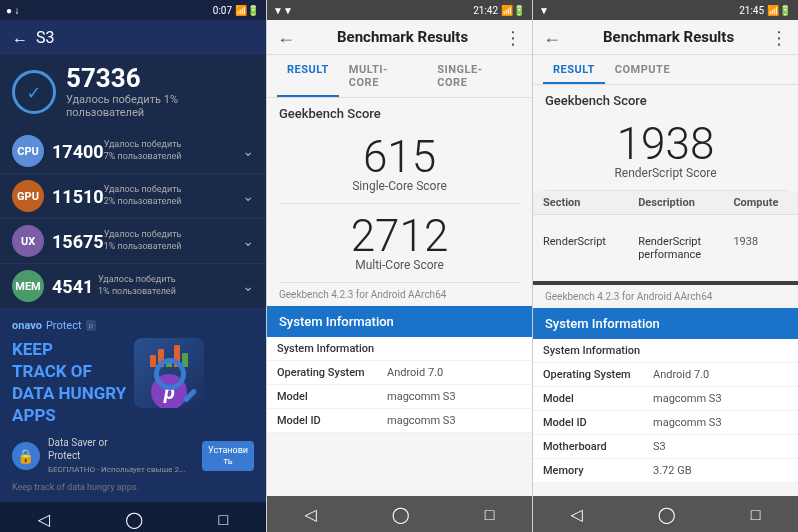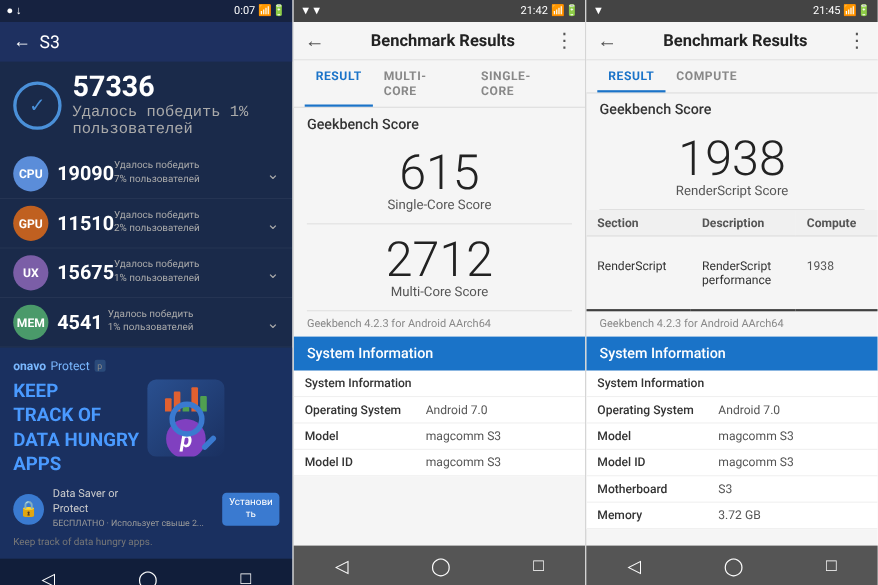--- a/index.html
+++ b/index.html
@@ -76,21 +76,21 @@
       border-radius: 50%;
       display: flex; align-items: center; justify-content: center;
       color: #4a90d9;
       font-size: 18px;
       flex-shrink: 0;
     }
     .score-main {
       display: flex; flex-direction: column;
     }
     .score-number { font-size: 26px; font-weight: bold; color: white; line-height: 1; }
-    .score-sub { font-size: 14px; color: #aaa; margin-top: 2px; font-family: Liberation Mono, monospace; }
+    .score-sub { font-size: 11px; color: #aaa; margin-top: 2px; }
 
     .component-row {
       display: flex;
       align-items: center;
       padding: 6px 12px;
       border-bottom: 1px solid rgba(255,255,255,0.05);
     }
     .comp-badge {
       width: 32px; height: 32px; border-radius: 50%;
       display: flex; align-items: center; justify-content: center;
@@ -238,21 +238,21 @@
       background: #f0f0f0;
       color: #555;
       font-weight: bold;
       padding: 5px 10px;
       text-align: left;
       border-bottom: 1px solid #ddd;
     }
     .gb-table td {
       padding: 20px 10px;
       color: #333;
-      border-bottom: 2px solid #404040;
+      border-bottom: 4px solid #404040;
       vertical-align: top;
     }
     .gb-table td.val { color: #555; }
 
     .gb-sys-row {
       display: flex;
       padding: 5px 10px;
       border-bottom: 1px solid #f0f0f0;
       font-size: 11px;
     }
@@ -336,21 +336,21 @@
       </div>
       <div class="score-main">
         <span class="score-number">57336</span>
         <span class="score-sub">Удалось победить 1% пользователей</span>
       </div>
     </div>
 
     <div>
       <div class="component-row">
         <div class="comp-badge cpu-badge">CPU</div>
-        <span class="comp-score">19090</span>
+        <span class="comp-score">17400</span>
         <span class="comp-desc">Удалось победить<br>7% пользователей</span>
         <span class="comp-arrow">⌄</span>
       </div>
       <div class="component-row">
         <div class="comp-badge gpu-badge">GPU</div>
         <span class="comp-score">11510</span>
         <span class="comp-desc">Удалось победить<br>2% пользователей</span>
         <span class="comp-arrow">⌄</span>
       </div>
       <div class="component-row">

